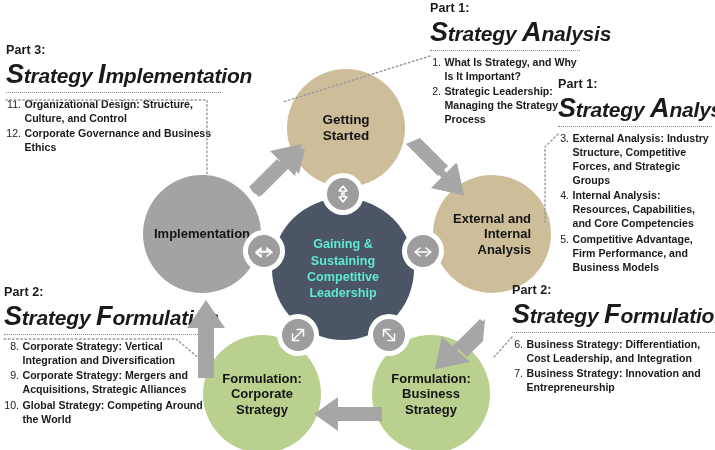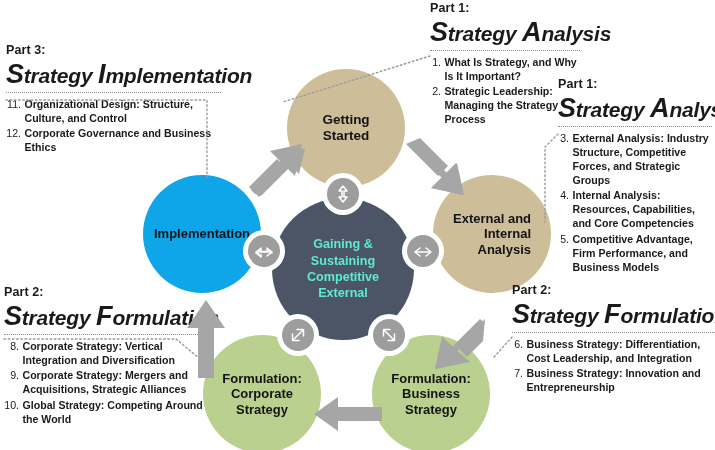--- a/index.html
+++ b/index.html
@@ -105,21 +105,21 @@
   #node-getting-started {
     left: 287px; top: 57px; width: 118px; height: 118px;
     background: #cdbd99; font-size: 13.5px;
   }
   #node-external-internal {
     left: 433px; top: 163px; width: 118px; height: 118px;
     background: #cdbd99; font-size: 13px; text-align: right;
   }
   #node-implementation {
     left: 143px; top: 163px; width: 118px; height: 118px;
-    background: #0ea5e9; font-size: 13px;
+    background: #a3a3a3; font-size: 13px;
   }
   #node-formulation-corporate {
     left: 203px; top: 323px; width: 118px; height: 118px;
     background: #bad08e; font-size: 13px;
   }
   #node-formulation-business {
     left: 372px; top: 323px; width: 118px; height: 118px;
     background: #bad08e; font-size: 13px;
   }
   #node-center {
@@ -241,21 +241,21 @@
       <span>
         <span>Implementation</span>
       </span>
     </div>
 
     <div class="node" id="node-center">
       <span>
         <span>Gaining &amp;</span>
         <span>Sustaining</span>
         <span>Competitive</span>
-        <span>External</span>
+        <span>Leadership</span>
       </span>
     </div>
 
     <div class="badge-halo" style="left:322px; top:161px;"></div>
     <div class="badge" style="left:327px; top:166px;">
       <svg width="20" height="20" viewBox="0 0 20 20">
         <path d="M10 2 L14 7 L11 7 L11 13 L14 13 L10 18 L6 13 L9 13 L9 7 L6 7 Z" fill="none" stroke="#ffffff" stroke-width="1.5" stroke-linejoin="round"></path>
       </svg>
     </div>
 

